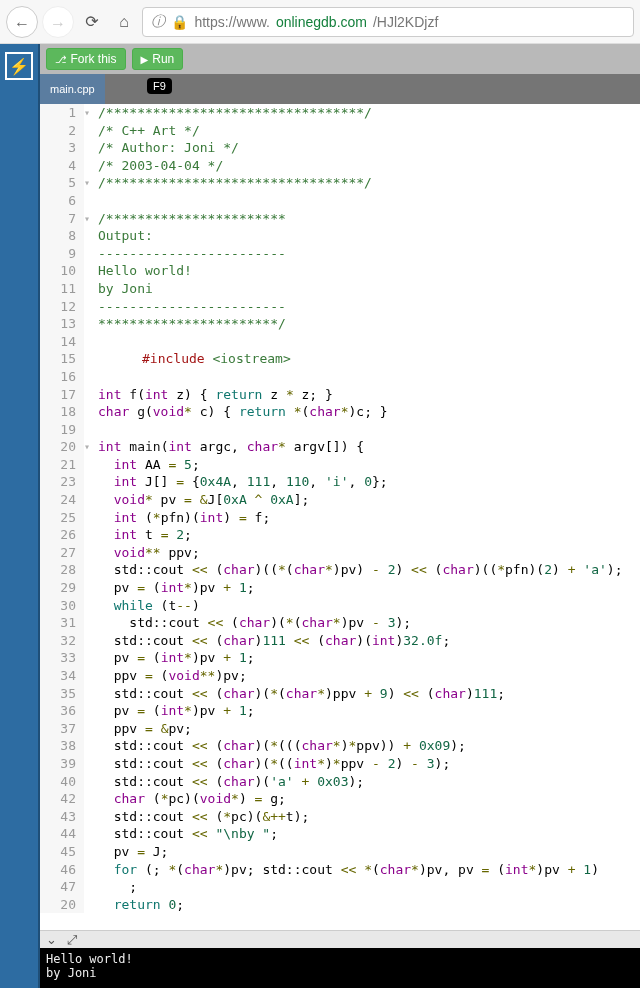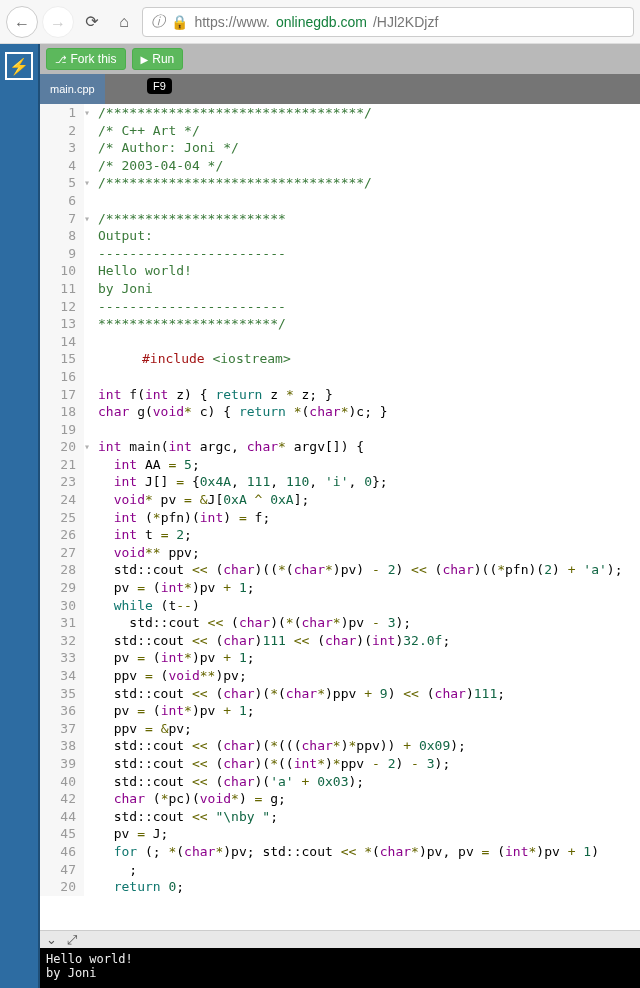--- a/index.html
+++ b/index.html
@@ -245,20 +245,21 @@
         <div class="code-row"><div class="gutter">32</div><div class="fold"></div><div class="line">  std::cout <span class="c-op">&lt;&lt;</span> (<span class="c-type">char</span>)<span class="c-num">111</span> <span class="c-op">&lt;&lt;</span> (<span class="c-type">char</span>)(<span class="c-type">int</span>)<span class="c-num">32.0f</span>;</div></div>
         <div class="code-row"><div class="gutter">33</div><div class="fold"></div><div class="line">  pv <span class="c-op">=</span> (<span class="c-type">int</span><span class="c-op">*</span>)pv <span class="c-op">+</span> <span class="c-num">1</span>;</div></div>
         <div class="code-row"><div class="gutter">34</div><div class="fold"></div><div class="line">  ppv <span class="c-op">=</span> (<span class="c-type">void</span><span class="c-op">**</span>)pv;</div></div>
         <div class="code-row"><div class="gutter">35</div><div class="fold"></div><div class="line">  std::cout <span class="c-op">&lt;&lt;</span> (<span class="c-type">char</span>)(<span class="c-op">*</span>(<span class="c-type">char</span><span class="c-op">*</span>)ppv <span class="c-op">+</span> <span class="c-num">9</span>) <span class="c-op">&lt;&lt;</span> (<span class="c-type">char</span>)<span class="c-num">111</span>;</div></div>
         <div class="code-row"><div class="gutter">36</div><div class="fold"></div><div class="line">  pv <span class="c-op">=</span> (<span class="c-type">int</span><span class="c-op">*</span>)pv <span class="c-op">+</span> <span class="c-num">1</span>;</div></div>
         <div class="code-row"><div class="gutter">37</div><div class="fold"></div><div class="line">  ppv <span class="c-op">=</span> <span class="c-op">&amp;</span>pv;</div></div>
         <div class="code-row"><div class="gutter">38</div><div class="fold"></div><div class="line">  std::cout <span class="c-op">&lt;&lt;</span> (<span class="c-type">char</span>)(<span class="c-op">*</span>(((<span class="c-type">char</span><span class="c-op">*</span>)<span class="c-op">*</span>ppv)) <span class="c-op">+</span> <span class="c-num">0x09</span>);</div></div>
         <div class="code-row"><div class="gutter">39</div><div class="fold"></div><div class="line">  std::cout <span class="c-op">&lt;&lt;</span> (<span class="c-type">char</span>)(<span class="c-op">*</span>((<span class="c-type">int</span><span class="c-op">*</span>)<span class="c-op">*</span>ppv <span class="c-op">-</span> <span class="c-num">2</span>) <span class="c-op">-</span> <span class="c-num">3</span>);</div></div>
         <div class="code-row"><div class="gutter">40</div><div class="fold"></div><div class="line">  std::cout <span class="c-op">&lt;&lt;</span> (<span class="c-type">char</span>)(<span class="c-str">'a'</span> <span class="c-op">+</span> <span class="c-num">0x03</span>);</div></div>
         <div class="code-row"><div class="gutter">42</div><div class="fold"></div><div class="line">  <span class="c-type">char</span> (<span class="c-op">*</span>pc)(<span class="c-type">void</span><span class="c-op">*</span>) <span class="c-op">=</span> g;</div></div>
+        <div class="code-row"><div class="gutter">43</div><div class="fold"></div><div class="line">  std::cout <span class="c-op">&lt;&lt;</span> (<span class="c-op">*</span>pc)(<span class="c-op">&amp;++</span>t);</div></div>
         <div class="code-row"><div class="gutter">44</div><div class="fold"></div><div class="line">  std::cout <span class="c-op">&lt;&lt;</span> <span class="c-str">"\nby "</span>;</div></div>
         <div class="code-row"><div class="gutter">45</div><div class="fold"></div><div class="line">  pv <span class="c-op">=</span> J;</div></div>
         <div class="code-row"><div class="gutter">46</div><div class="fold"></div><div class="line">  <span class="c-kw">for</span> (; <span class="c-op">*</span>(<span class="c-type">char</span><span class="c-op">*</span>)pv; std::cout <span class="c-op">&lt;&lt;</span> <span class="c-op">*</span>(<span class="c-type">char</span><span class="c-op">*</span>)pv, pv <span class="c-op">=</span> (<span class="c-type">int</span><span class="c-op">*</span>)pv <span class="c-op">+</span> <span class="c-num">1</span>)</div></div>
         <div class="code-row"><div class="gutter">47</div><div class="fold"></div><div class="line">    ;</div></div>
         <div class="code-row"><div class="gutter">20</div><div class="fold"></div><div class="line">  <span class="c-kw">return</span> <span class="c-num">0</span>;</div></div>
       </div>
     <div class="console-bar">
       <span>⌄</span>
       <span>⤢</span>
     </div>

